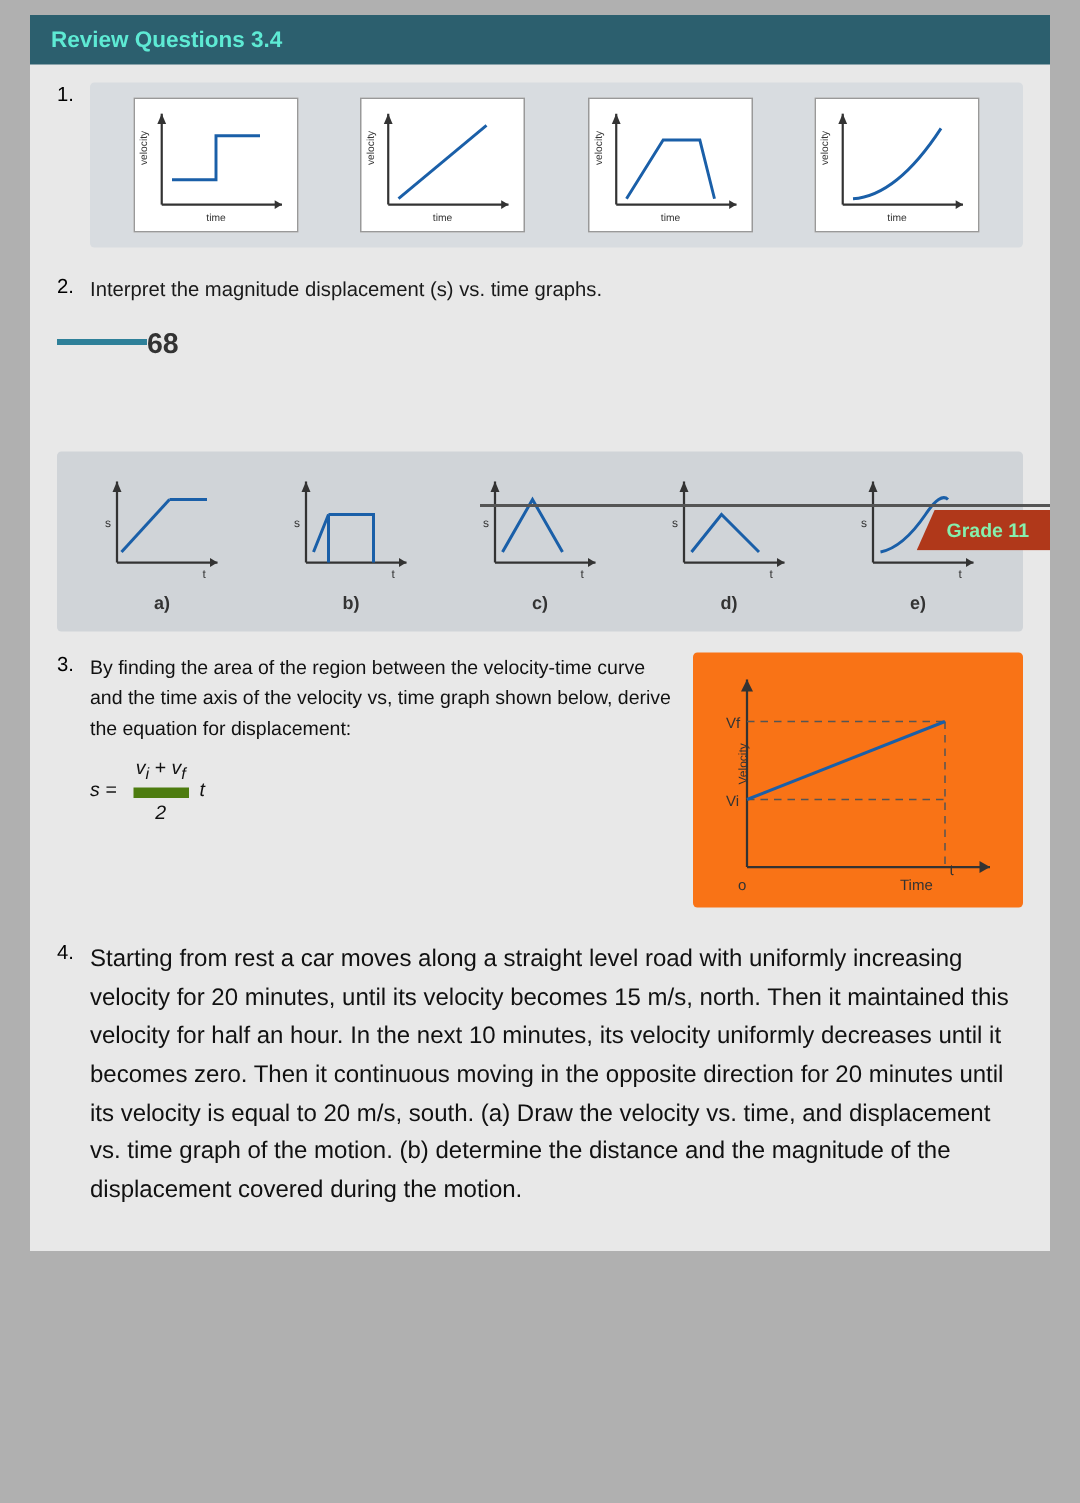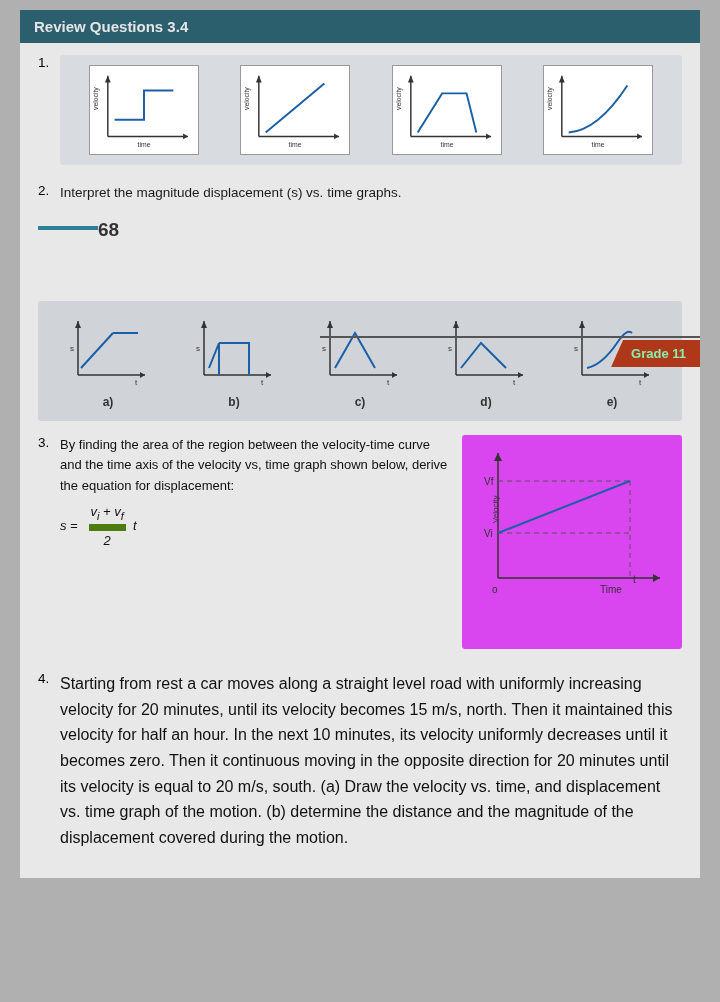--- a/index.html
+++ b/index.html
@@ -16,21 +16,21 @@
     }
     .page {
       width: 680px;
       background: #e8e8e8;
       padding: 0 0 20px 0;
       position: relative;
     }
     
     .header-bar {
       background: #2c5f6e;
-      color: #e5e5e5;
+      color: #5eead4;
       font-weight: bold;
       font-size: 15px;
       padding: 8px 14px;
       margin-bottom: 12px;
     }
     .section {
       padding: 0 18px;
     }
     .question-text {
       color: #1a1a1a;
@@ -123,22 +123,22 @@
       margin-bottom: 14px;
     }
     .q3-text {
       flex: 1;
       font-size: 13px;
       line-height: 1.55;
       color: #111;
     }
     .q3-graph {
       width: 220px;
-      height: 214px;
-      background: #d946ef;
+      height: 170px;
+      background: #f97316;
       border-radius: 3px;
       padding: 8px;
       flex-shrink: 0;
     }
     .formula {
       font-style: italic;
       margin-top: 6px;
       font-size: 13px;
     }
     .q4-text {

